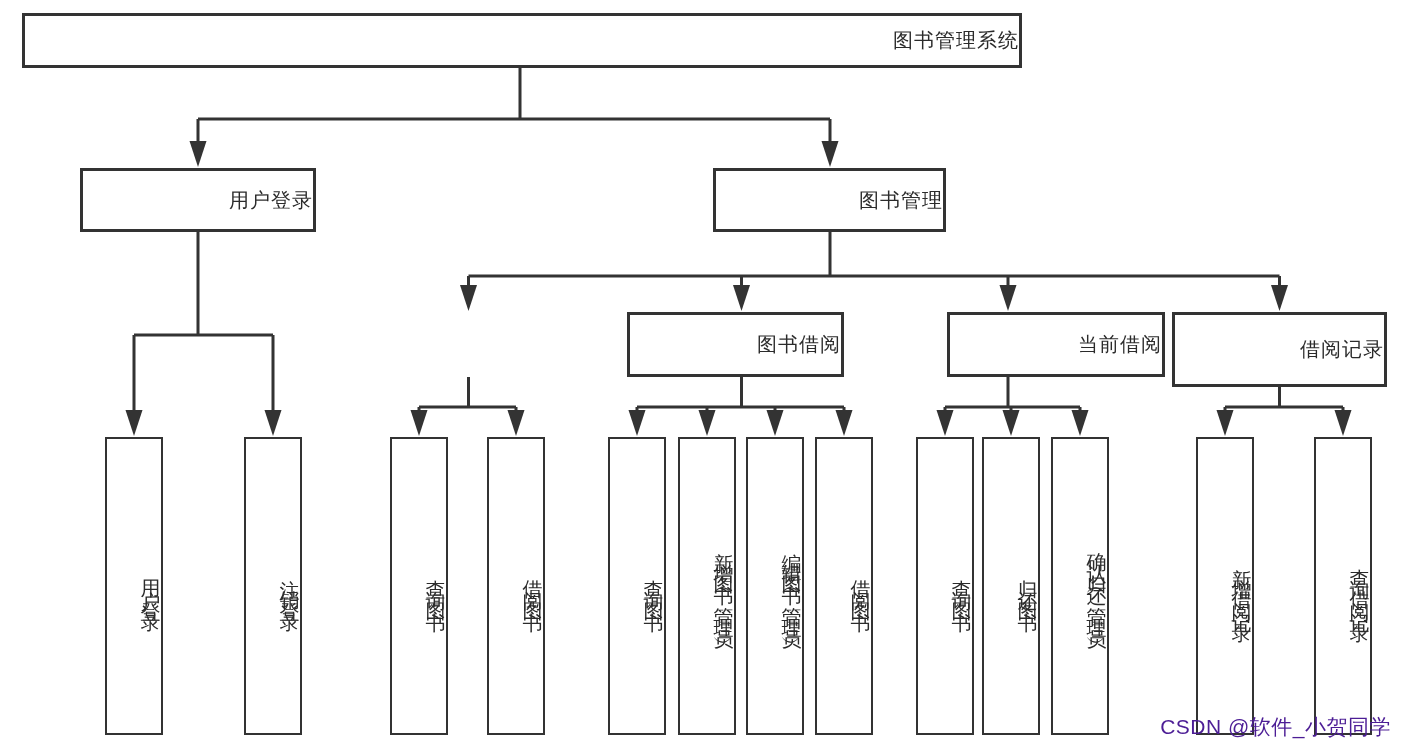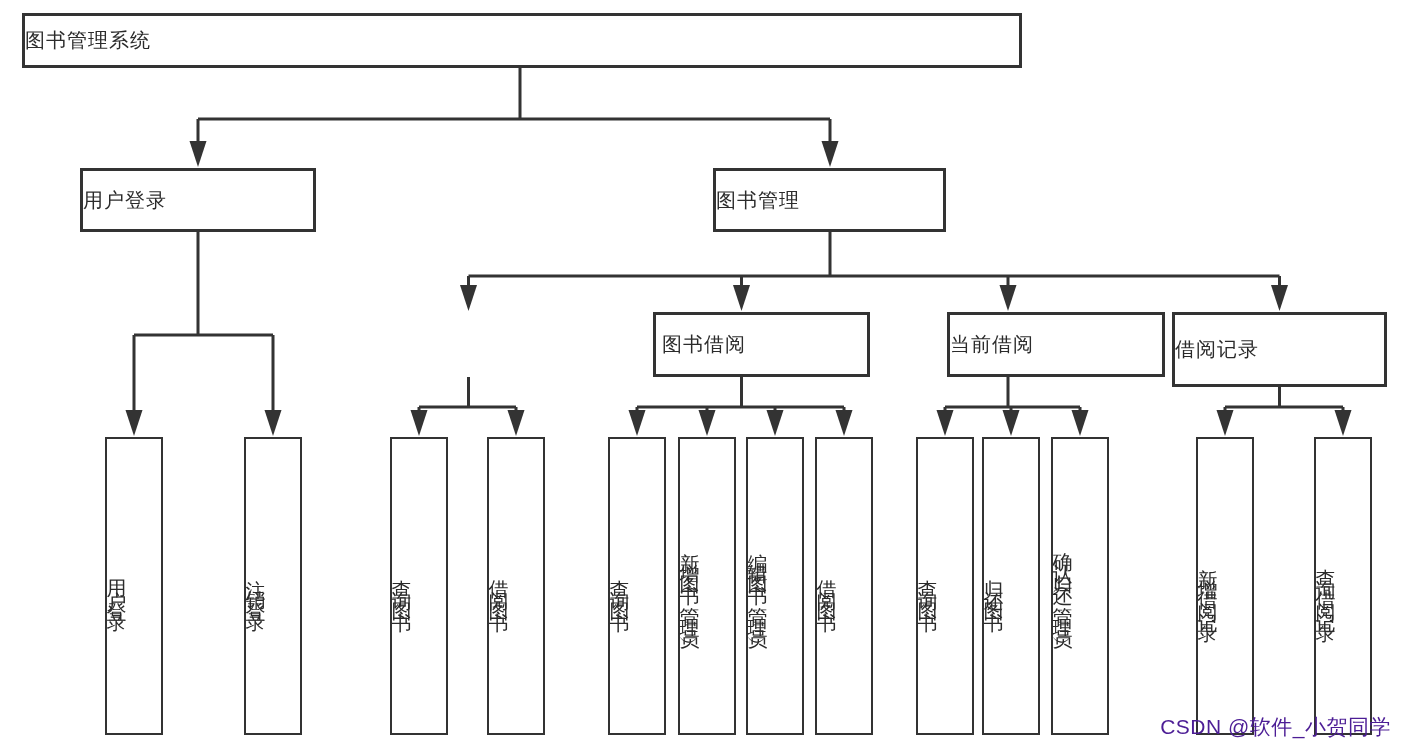--- a/index.html
+++ b/index.html
@@ -9,21 +9,21 @@
     background:#ffffff;
     font-family:"Liberation Sans","DejaVu Sans",sans-serif;
     overflow:hidden;
   }
   .wires{position:absolute;left:0;top:0;z-index:0;}
   .node{
     position:absolute;
     box-sizing:border-box;
     background:#ffffff;
     border:3px solid #333333;
-    display:flex;align-items:center;justify-content:flex-start;
+    display:flex;align-items:center;justify-content:flex-end;
     color:#2b2b2b;
     z-index:1;
   }
   .hbox{font-size:20px;letter-spacing:1px;}
   .vbox{border-width:2.5px;}
   .vbox .vtext{
     writing-mode:vertical-rl;
     text-orientation:mixed;
     font-size:20px;
     letter-spacing:11px;
@@ -84,21 +84,21 @@
     <span>图书管理系统</span>
   </div>
 
   <div class="node hbox" style="left:80px;top:168px;width:236px;height:64px;">
     <span>用户登录</span>
   </div>
   <div class="node hbox" style="left:713px;top:168px;width:233px;height:64px;">
     <span>图书管理</span>
   </div>
 
-  <div class="node hbox" style="left:653px;top:312px;width:217px;height:65px;padding-left:6px;">
+  <div class="node hbox" style="left:627px;top:312px;width:217px;height:65px;padding-left:6px;">
     <span>图书借阅</span>
   </div>
   <div class="node hbox" style="left:899px;top:312px;width:218px;height:65px;margin-left:48px;">
     <span>当前借阅</span>
   </div>
   <div class="node hbox" style="left:1172px;top:312px;width:215px;height:75px;">
     <span>借阅记录</span>
   </div>
 
   <div class="node vbox" style="left:105px;top:437px;width:58px;height:298px;">

